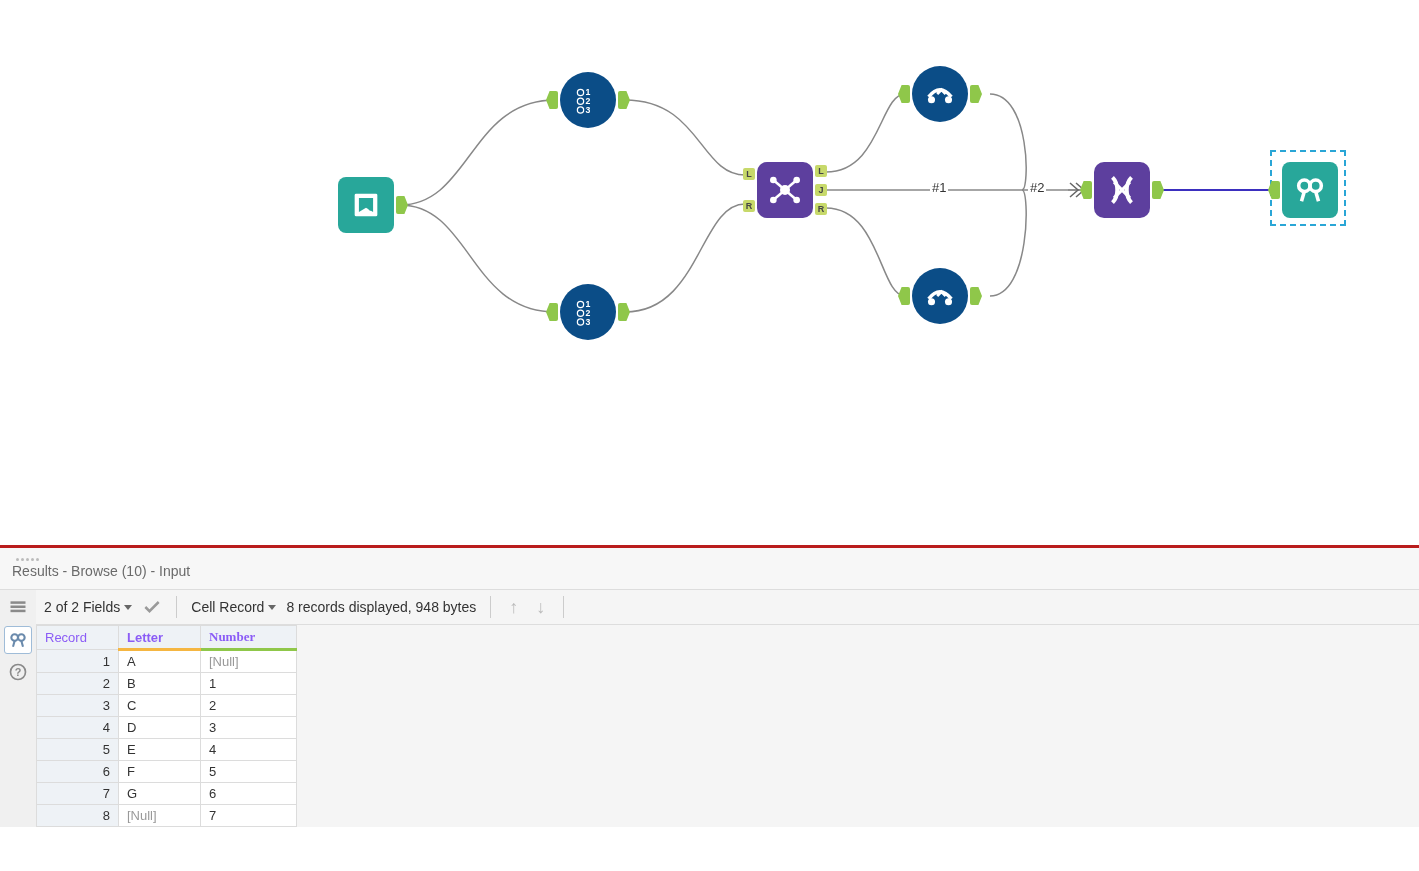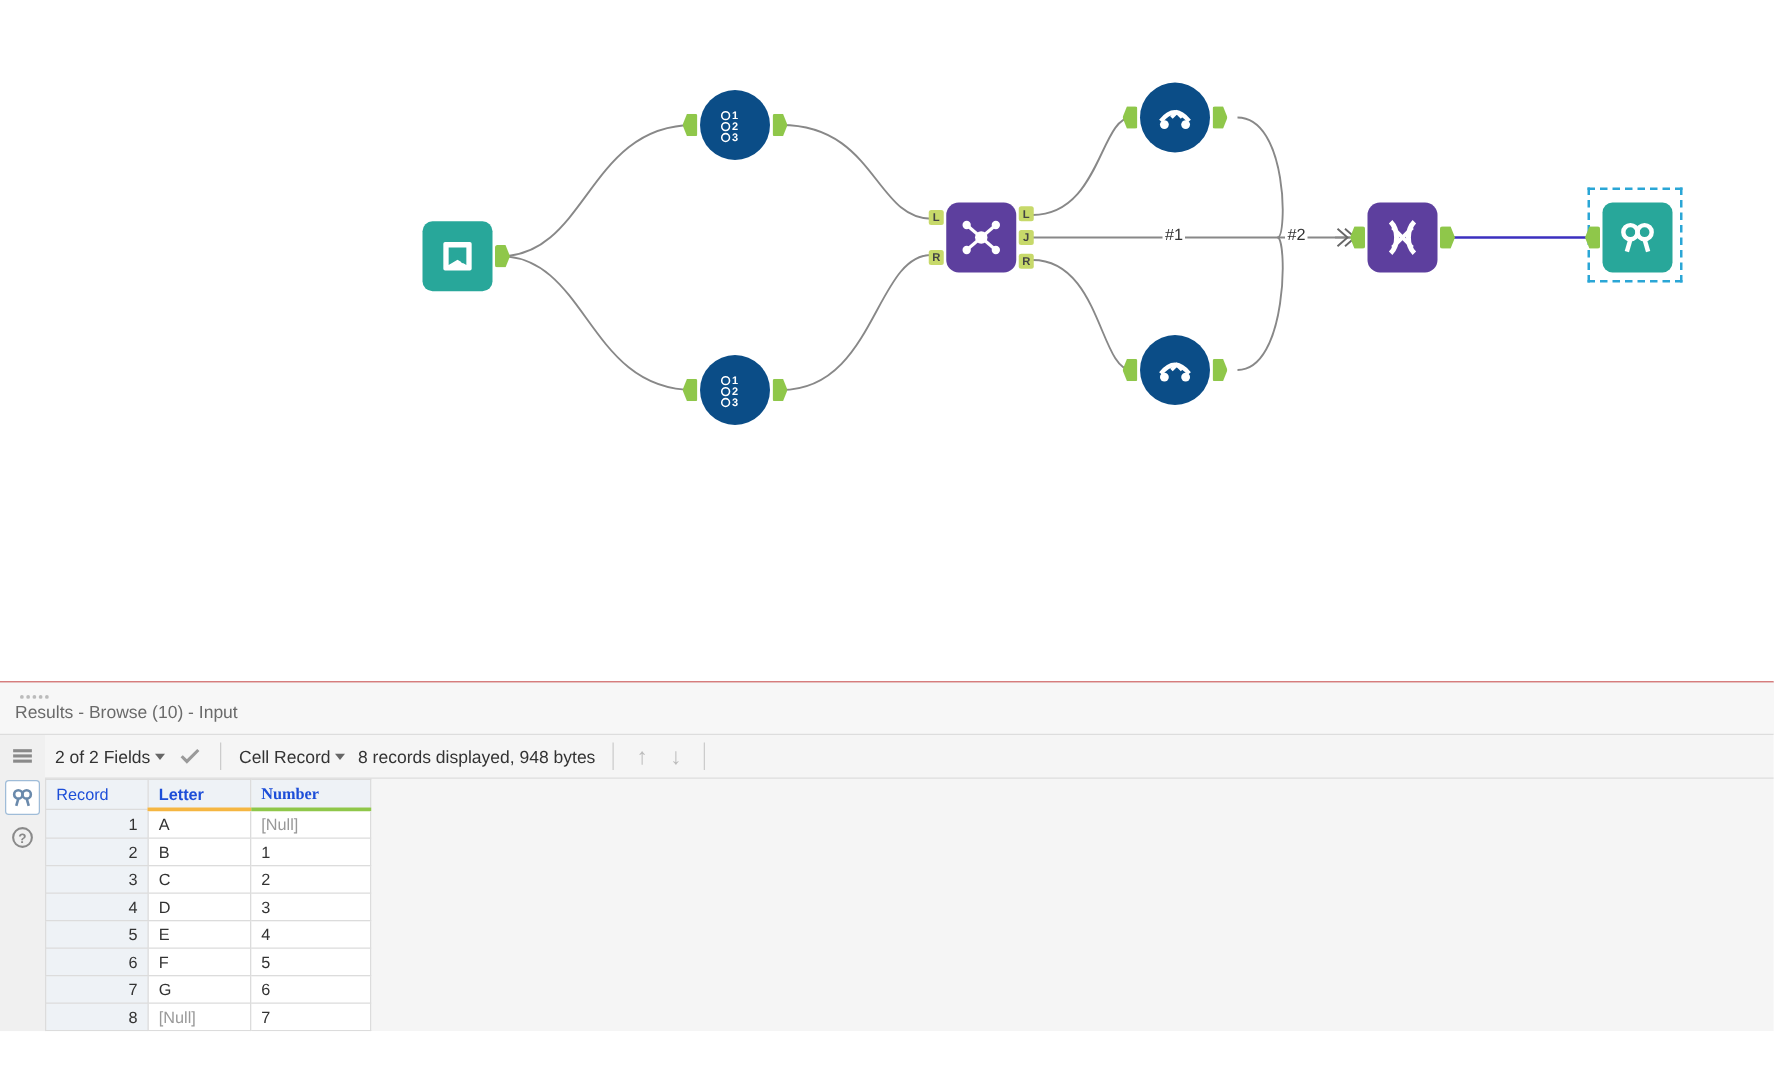--- a/index.html
+++ b/index.html
@@ -1,33 +1,33 @@
 <!DOCTYPE html>
 <html><head>
 <meta charset="utf-8">
 <style>
   * { box-sizing: border-box; margin: 0; padding: 0; }
   body { font-family: "Segoe UI", Tahoma, sans-serif; font-size: 13px; color: #333; background: #fff; }
   .canvas { position: relative; width: 1419px; height: 545px; background: #fff; }
-  .results-panel { border-top: 1px solid #b91c1c; background: #f5f5f5; }
+  .results-panel { border-top: 3px solid #b91c1c; background: #f5f5f5; }
   .results-title { padding: 6px 10px; color: #6a6a6a; font-size: 14px; border-bottom: 1px solid #ddd; background:#f7f7f7;}
   .results-body { display: flex; }
   .side-icons { width: 36px; background: #f0f0f0; display: flex; flex-direction: column; align-items: center; padding-top: 4px; gap:4px;}
   .side-icon { width: 28px; height: 28px; display:flex; align-items:center; justify-content:center; cursor:pointer; border-radius:3px;}
   .side-icon.active { background:#fff; border:1px solid #9fbcd8; }
   .toolbar { display:flex; align-items:center; padding:6px 8px; gap:10px; color:#333; font-size:14px; border-bottom:1px solid #ddd;}
   .toolbar .sep { width:1px; height:22px; background:#ccc; margin:0 4px;}
   .toolbar .drop { display:flex; align-items:center; gap:4px; cursor:pointer;}
   .caret { width:0;height:0;border-left:4px solid transparent;border-right:4px solid transparent;border-top:5px solid #666; display:inline-block;}
   .check-icon svg { display:block;}
   .arrow-btn { color:#bbb; font-size:18px; padding:0 4px; cursor:pointer;}
   .grid { }
   .grid table { border-collapse:collapse; }
   .grid th, .grid td { border:1px solid #dcdcdc; padding:3px 8px; font-size:13px; text-align:left; background:#fff; height:22px;}
-  .grid th { background:#eef2f6; font-weight:normal; color:#1d4ed8;}
+  .grid th { background:#eef2f6; font-weight:normal; color:#8b5cf6;}
   .grid th.hilite { border-bottom:3px solid #f5b642; font-weight:bold;}
   .grid th.hilite2 { border-bottom:3px solid #8fc74a; font-weight:bold;}
   .grid td.rec { text-align:right; background:#eef2f6; color:#333; width:80px;}
   .grid td.nullv { color:#999;}
   .col-record{width:82px;} .col-letter{width:82px;margin-top:36px;} .col-number{width:96px;font-family:Liberation Serif, serif;}
   
   .node { position:absolute; }
   .tool { width:56px; height:56px; border-radius:8px; display:flex; align-items:center; justify-content:center; position:relative; cursor:pointer;}
   .tool.teal { background:#28a79a; }
   .tool.purple { background:#5d3f9e; }

